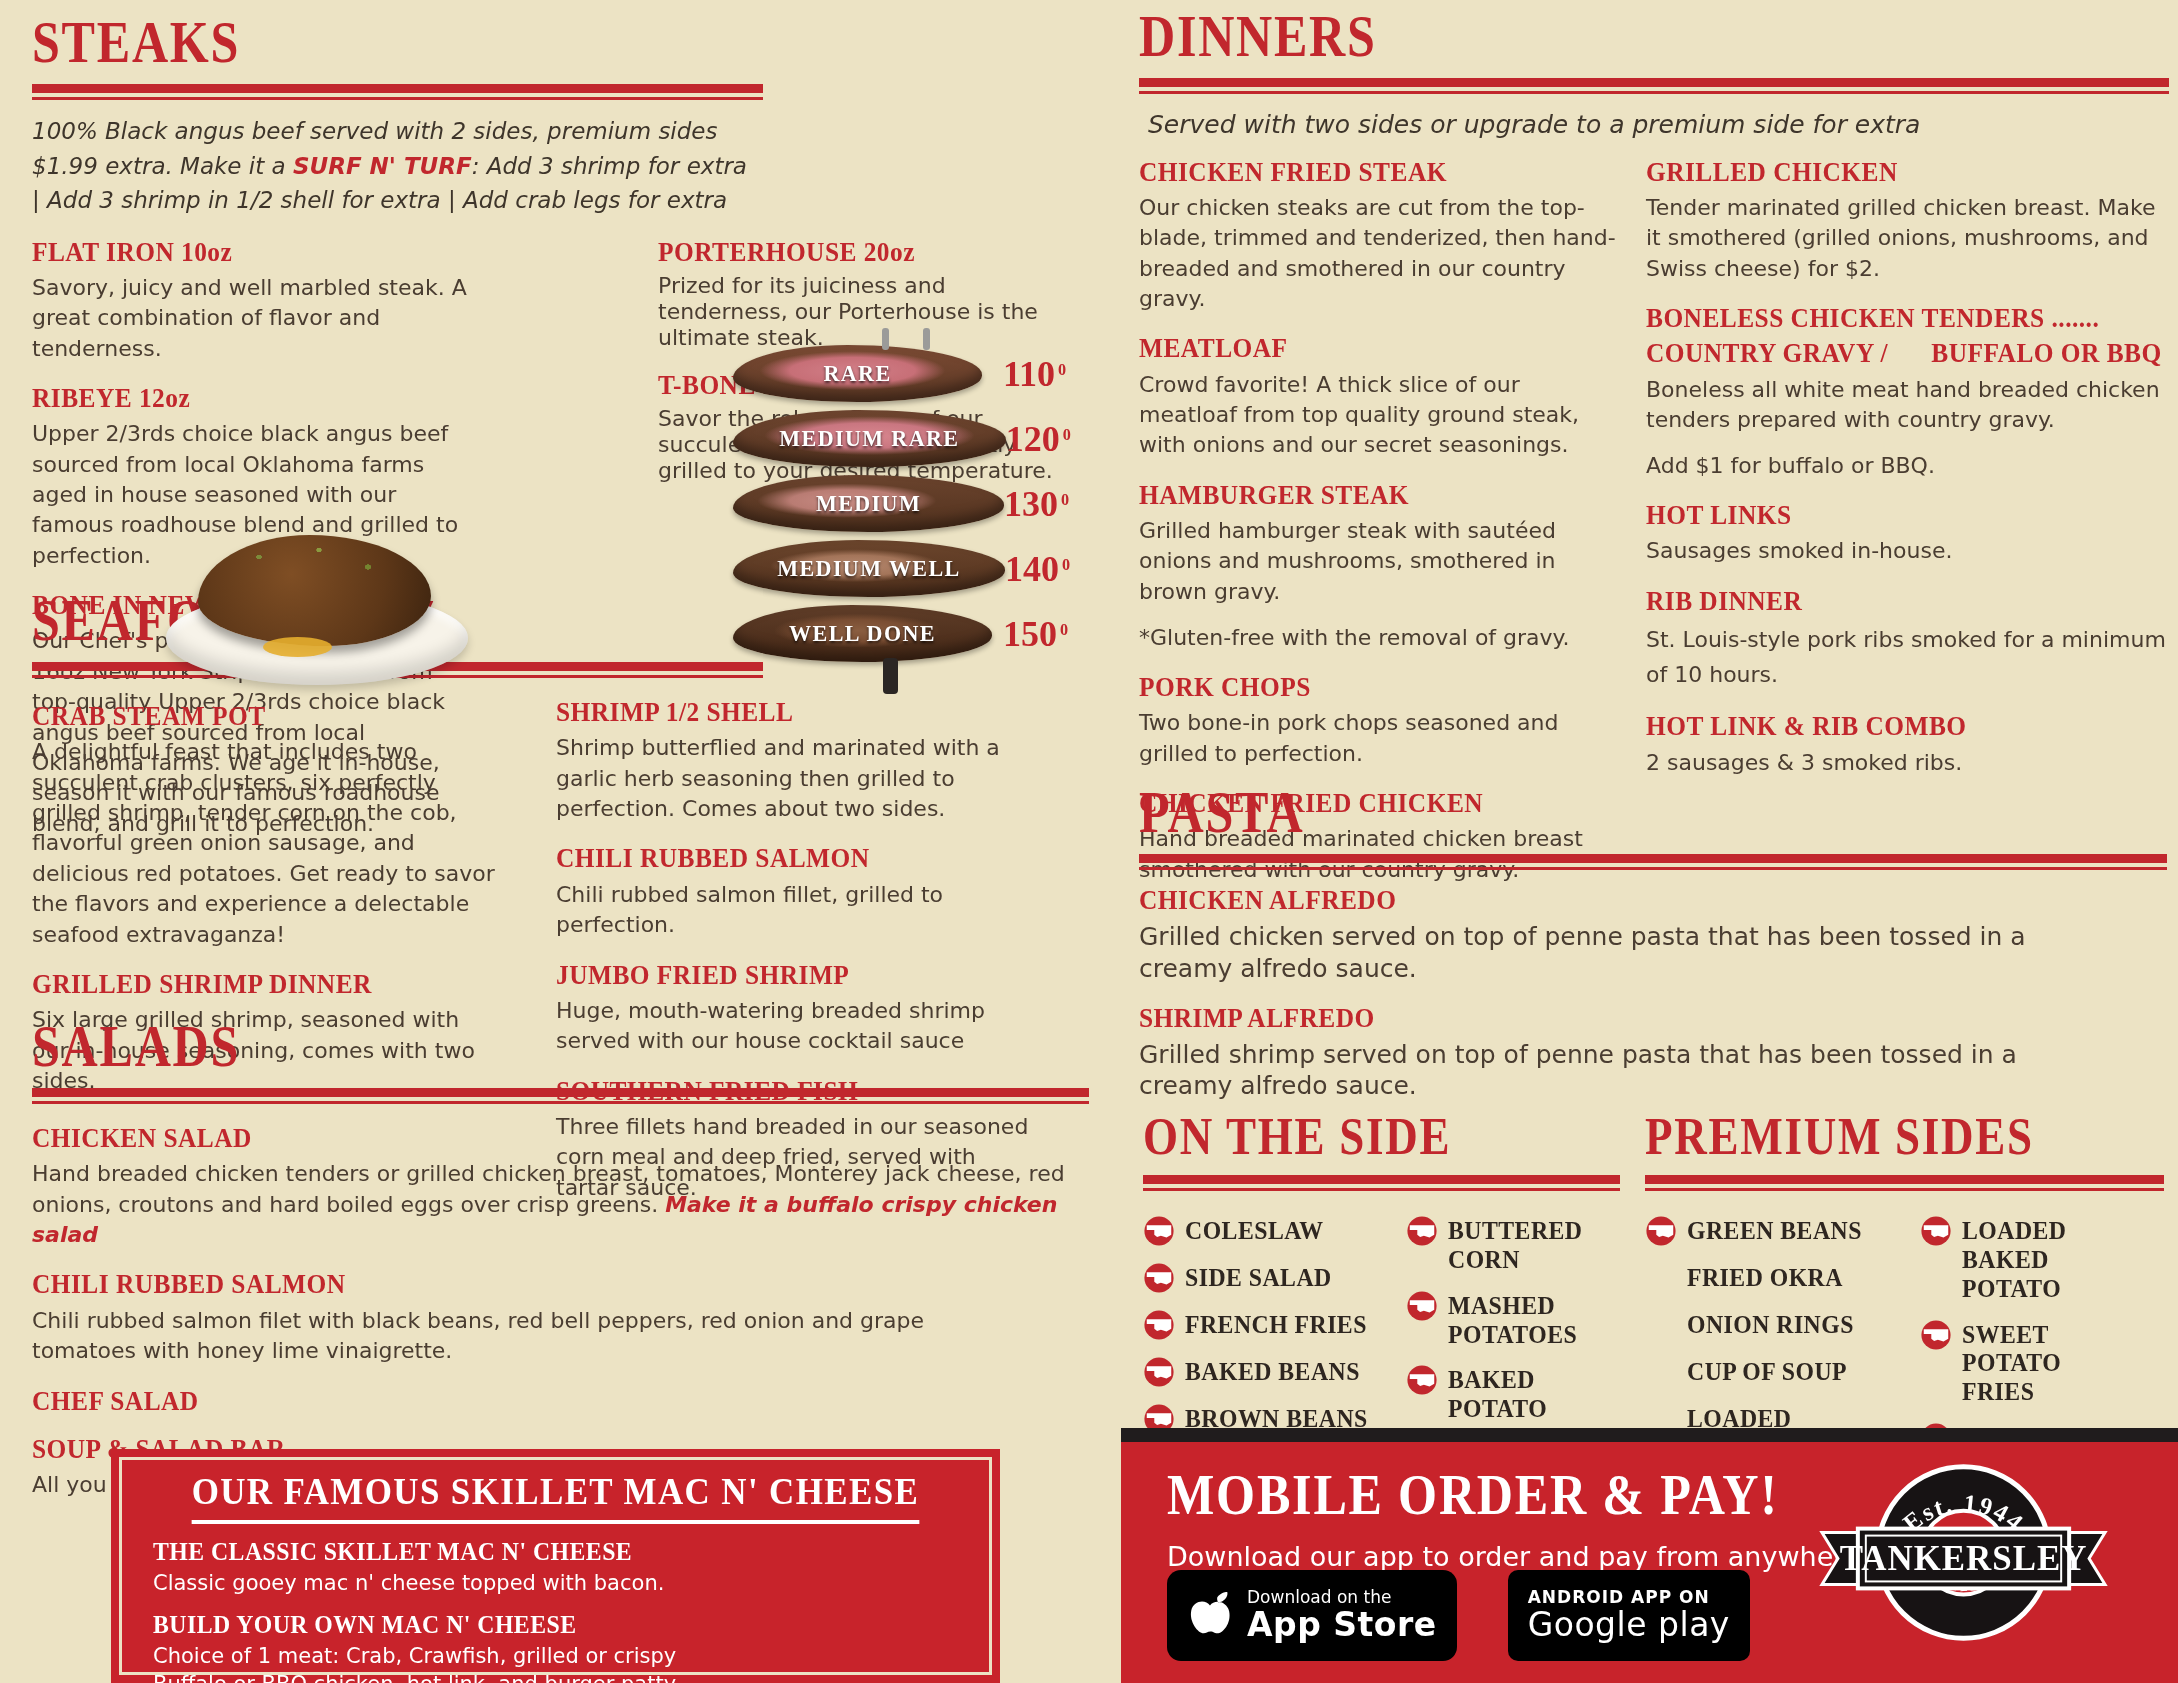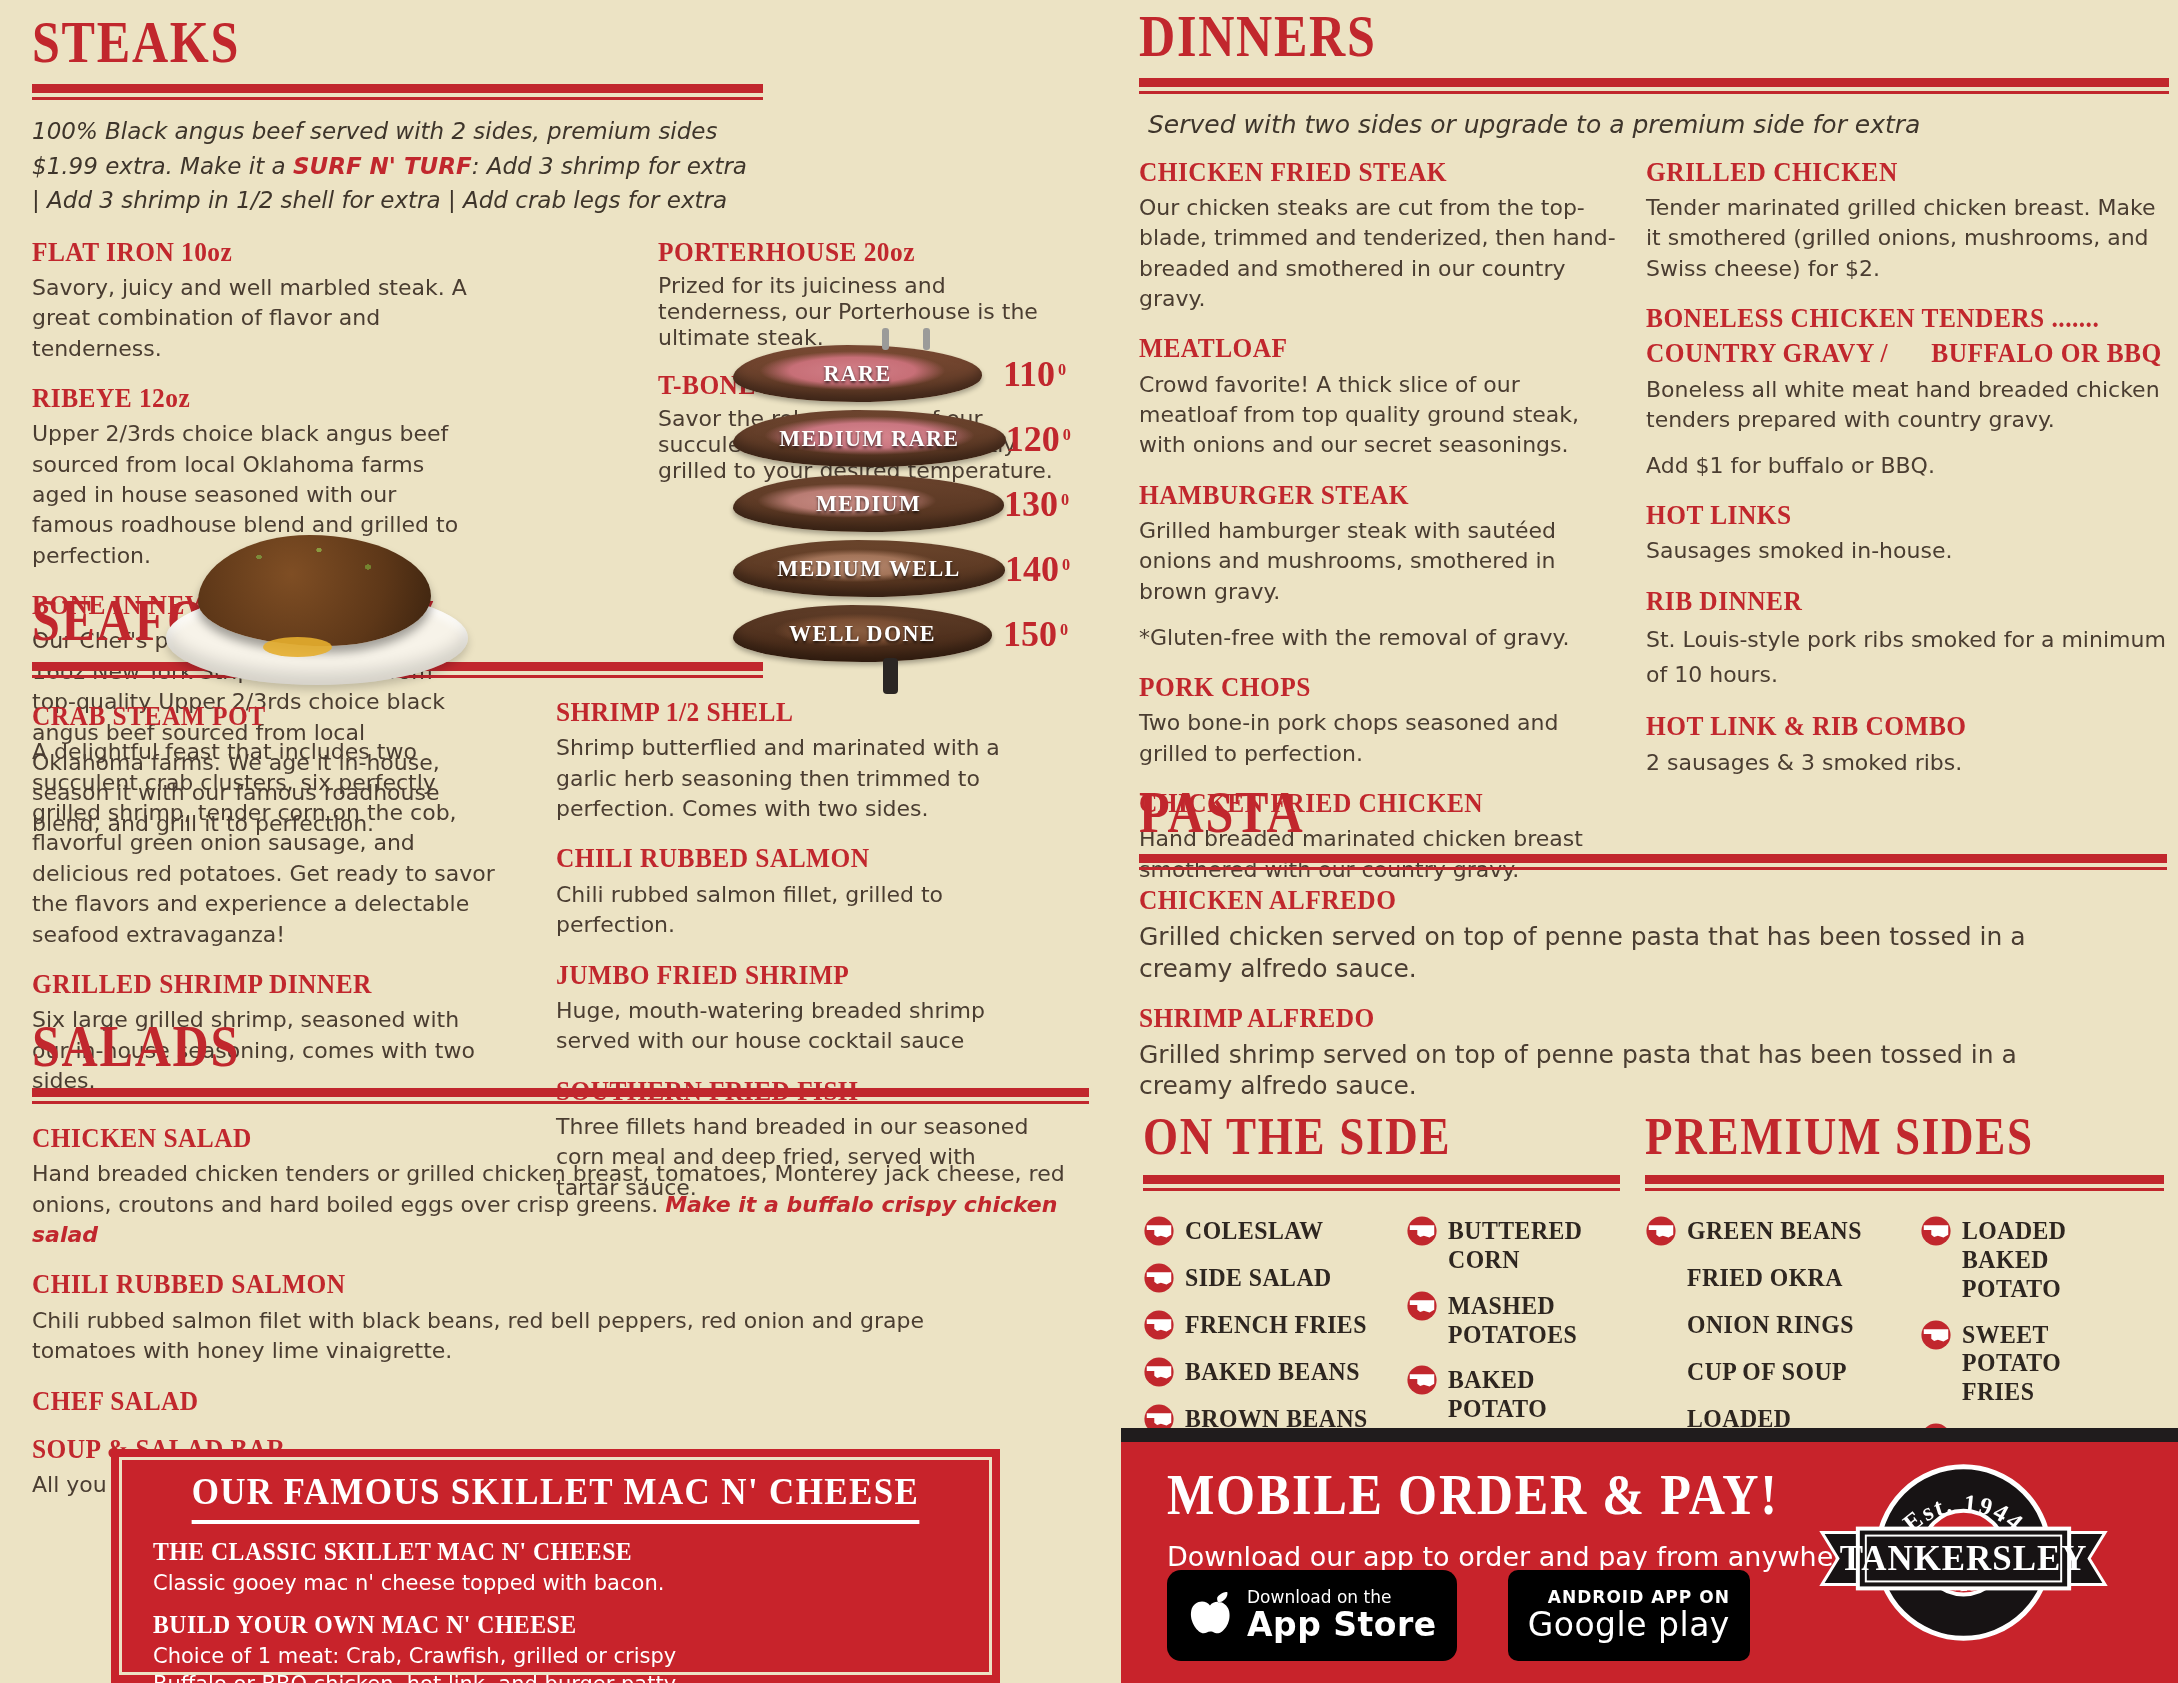--- a/index.html
+++ b/index.html
@@ -89,21 +89,21 @@
   #mobile-black{left:1121px;top:1428px;width:1057px;height:15px;background:var(--dark);}
   #mobile-box{left:1121px;top:1442px;width:1057px;height:241px;background:var(--boxred);color:#fff;}
   .mob-title{font-family:"Liberation Serif",serif;font-weight:700;font-size:57px;letter-spacing:2px;
       margin:20px 0 0 46px;transform:scaleX(.88);transform-origin:left center;white-space:nowrap;}
   .mob-sub{font-size:27px;margin:14px 0 0 46px;}
   .badges{position:absolute;left:46px;bottom:22px;display:flex;gap:51px;align-items:center;}
   .badge{background:#000;color:#fff;border-radius:14px;display:flex;align-items:center;
       padding:10px 20px;gap:14px;height:71px;box-sizing:content-box;cursor:pointer;}
   .badge .tsmall{font-size:17px;line-height:1.1;}
   .badge .tbig{font-size:33px;font-weight:700;line-height:1.1;letter-spacing:0.5px;}
-  .badge.gplay .tsmall{font-weight:700;letter-spacing:1px;text-align:right;}
+  .badge.gplay .tsmall{font-weight:700;letter-spacing:1px;}
   .badge.gplay .tbig{font-weight:400;}
   #logo{position:absolute;left:693px;top:8px;width:299px;height:220px;}
 </style>
 </head>
 <body>
 
 <div id="page">
 
   <section class="abs" id="sec-steaks">
     <h1 class="big">STEAKS</h1>
@@ -195,21 +195,21 @@
           <p class="id">A delightful feast that includes two succulent crab clusters, six perfectly grilled shrimp, tender corn on the cob, flavorful green onion sausage, and delicious red potatoes. Get ready to savor the flavors and experience a delectable seafood extravaganza!</p>
         </div>
         <div>
           <h3 class="ih">GRILLED SHRIMP DINNER</h3>
           <p class="id">Six large grilled shrimp, seasoned with our in-house seasoning, comes with two sides.</p>
         </div>
       </div>
       <div>
         <div>
           <h3 class="ih" style="margin-top:16px">SHRIMP 1/2 SHELL</h3>
-          <p class="id">Shrimp butterflied and marinated with a garlic herb seasoning then trimmed to perfection. Comes with two sides.</p>
+          <p class="id">Shrimp butterflied and marinated with a garlic herb seasoning then grilled to perfection. Comes about two sides.</p>
         </div>
         <div>
           <h3 class="ih">CHILI RUBBED SALMON</h3>
           <p class="id">Chili rubbed salmon fillet, grilled to perfection.</p>
         </div>
         <div>
           <h3 class="ih">JUMBO FRIED SHRIMP</h3>
           <p class="id">Huge, mouth-watering breaded shrimp served with our house cocktail sauce</p>
         </div>
         <div>

